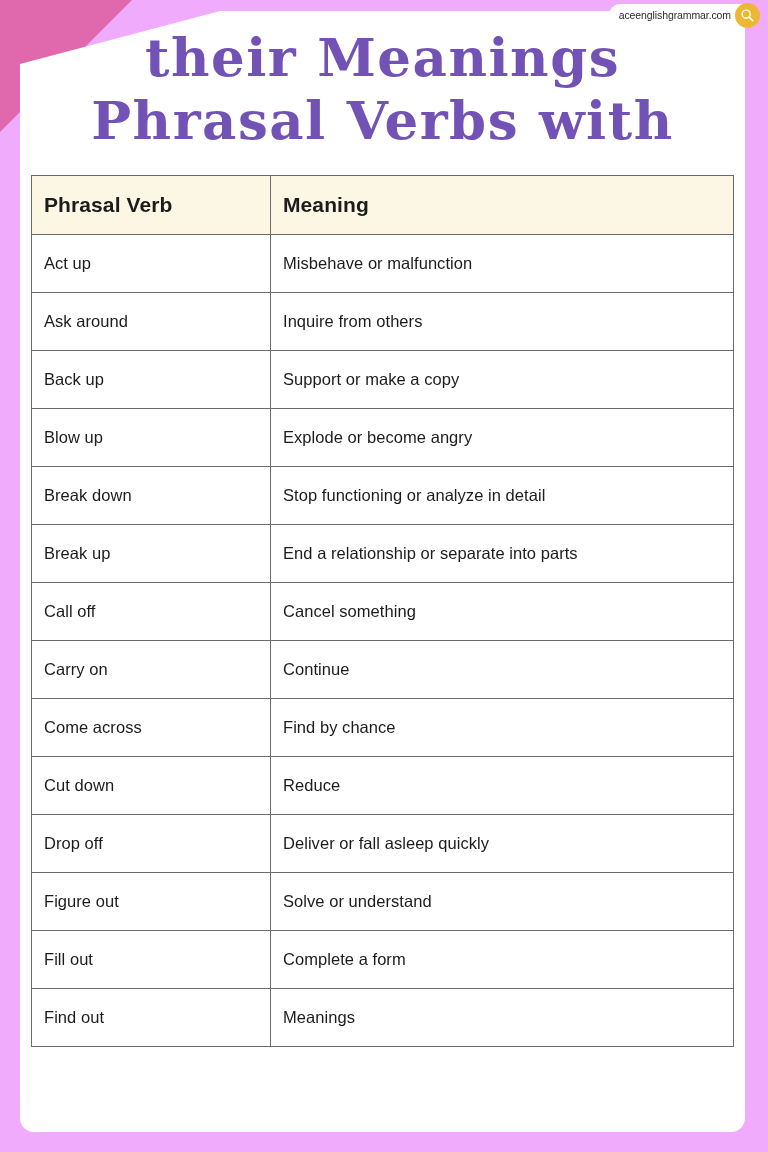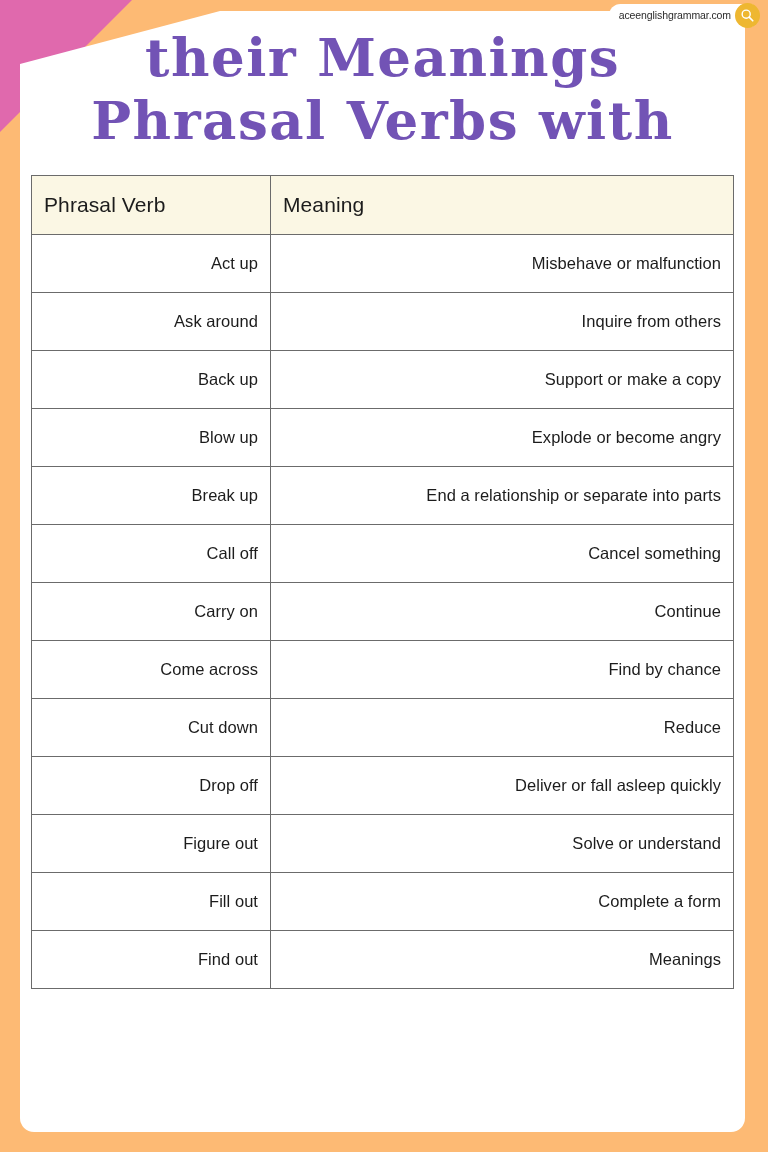--- a/index.html
+++ b/index.html
@@ -13,21 +13,21 @@
   body {
     font-family: "Liberation Sans", sans-serif;
     background: #6f55ab;
     position: relative;
   }
 
   
   .poster {
     position: absolute;
     inset: 0;
-    background: #fdba74;
+    background: #f0abfc;
     overflow: hidden;
   }
 
   
   .corner-pink {
     position: absolute;
     left: 0;
     top: 0;
     width: 132px;
     height: 132px;
@@ -125,29 +125,28 @@
     border: 1px solid #6b6b6b;
     text-align: left;
     vertical-align: middle;
     padding: 0 12px;
     color: #1c1c1c;
   }
   table.vocab thead th {
     background: #fbf7e4;
     height: 59px;
     font-size: 21px;
-    font-weight: normal;
+    font-weight: bold;
     letter-spacing: 0.1px;
   }
   table.vocab tbody td {
     height: 58px;
     font-size: 16.5px;
     font-weight: normal;
     letter-spacing: 0.05px;
-    text-align: right;
   }
   table.vocab tbody td.term { font-size: 16.5px; }
 </style>
 </head>
 <body>
 
 <div class="poster">
 
   <div class="corner-pink"></div>
 
@@ -191,20 +190,24 @@
           </tr>
           <tr>
             <td class="term">Back up</td>
             <td>Support or make a copy</td>
           </tr>
           <tr>
             <td class="term">Blow up</td>
             <td>Explode or become angry</td>
           </tr>
           <tr>
+            <td class="term">Break down</td>
+            <td>Stop functioning or analyze in detail</td>
+          </tr>
+          <tr>
             <td class="term">Break up</td>
             <td>End a relationship or separate into parts</td>
           </tr>
           <tr>
             <td class="term">Call off</td>
             <td>Cancel something</td>
           </tr>
           <tr>
             <td class="term">Carry on</td>
             <td>Continue</td>

